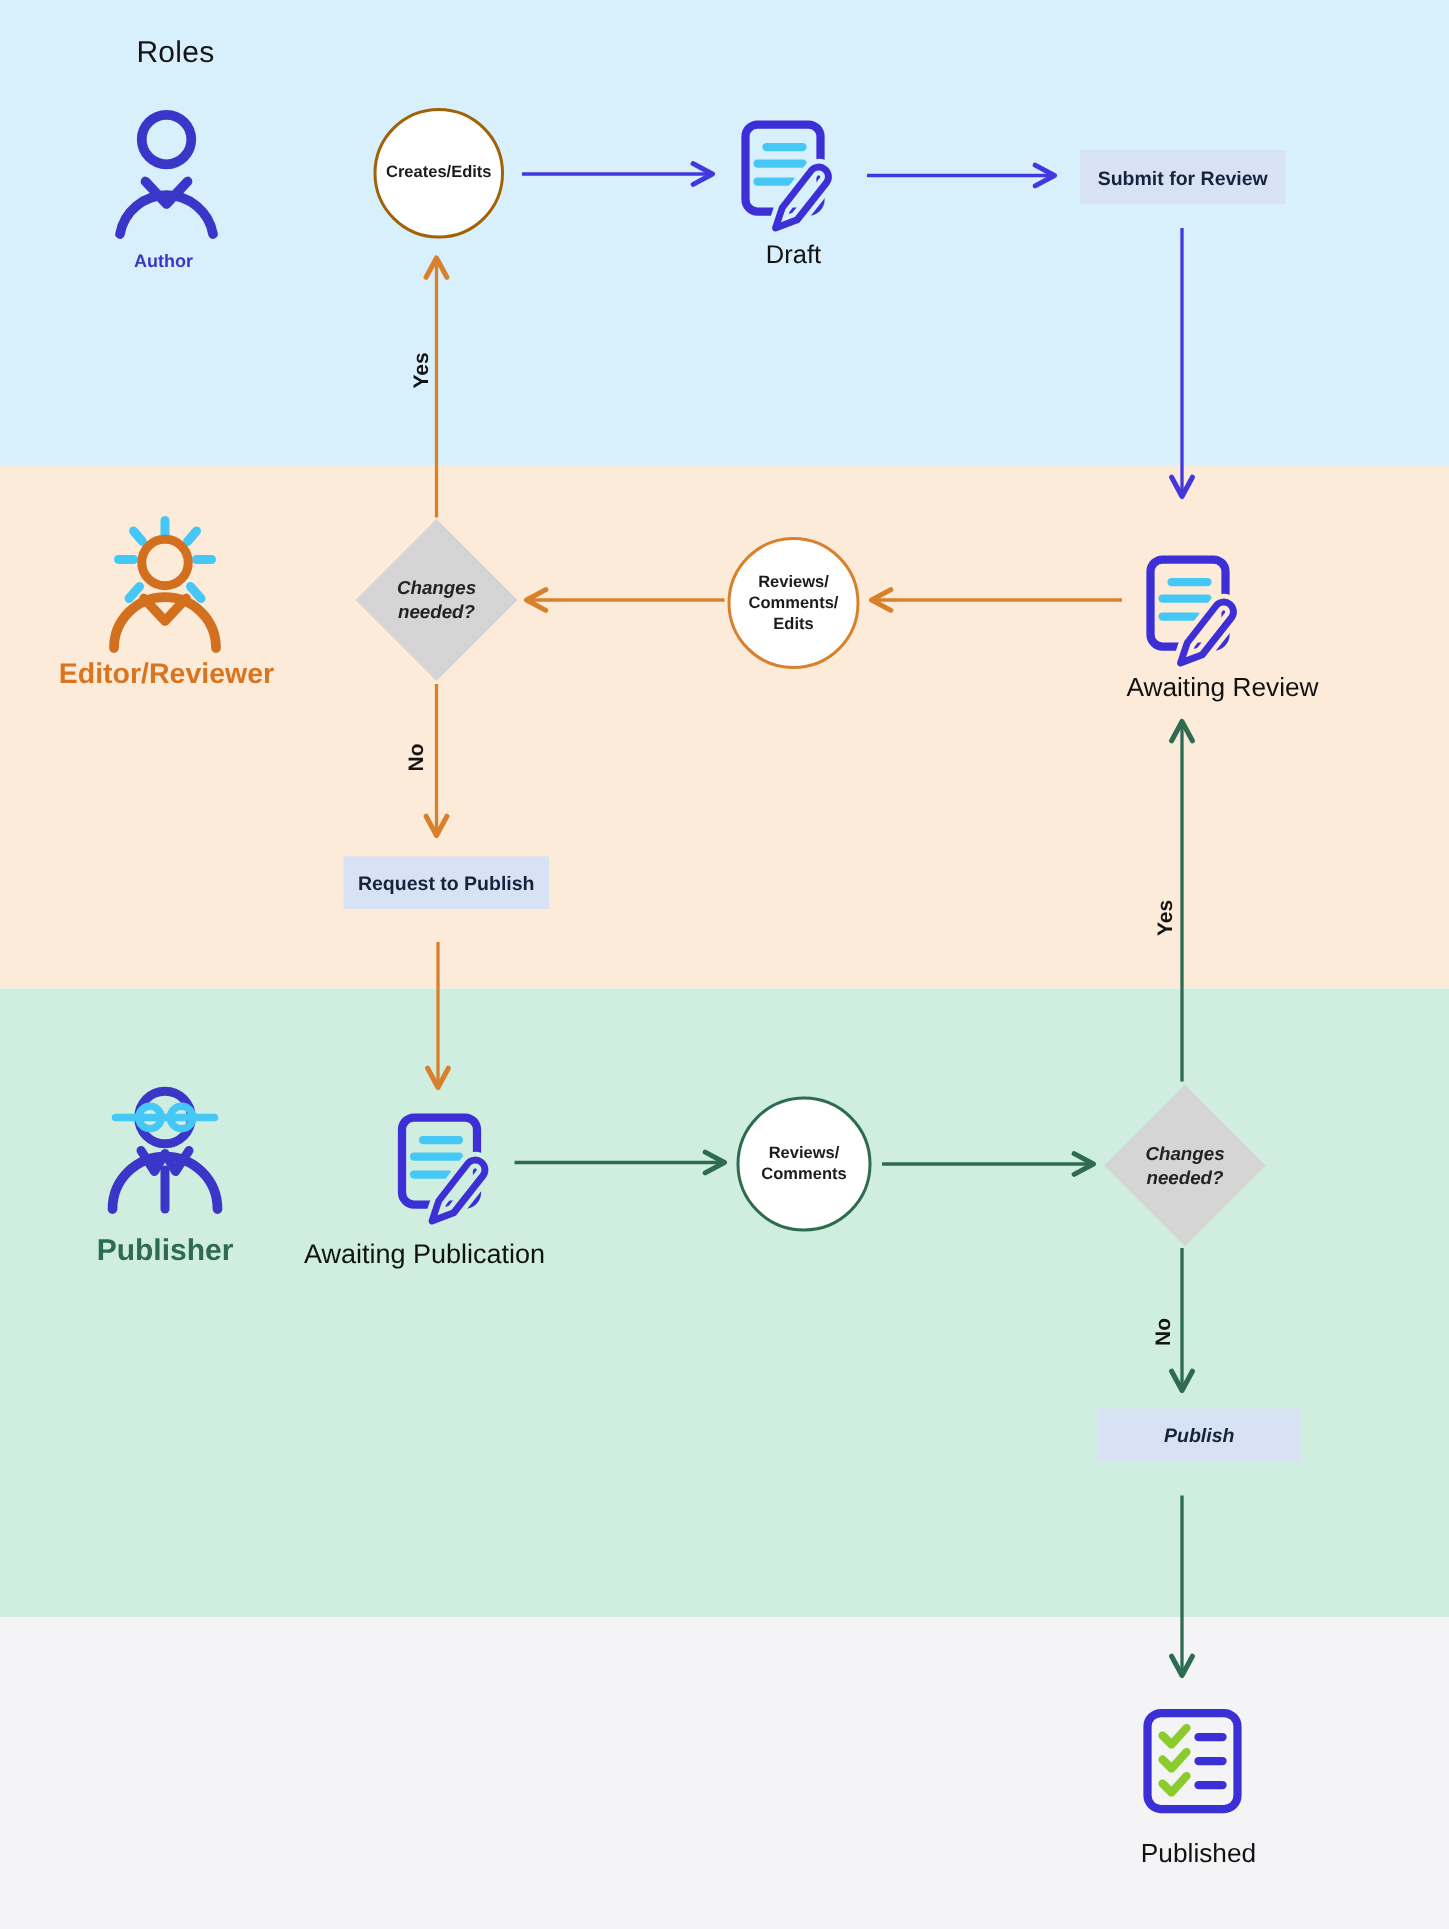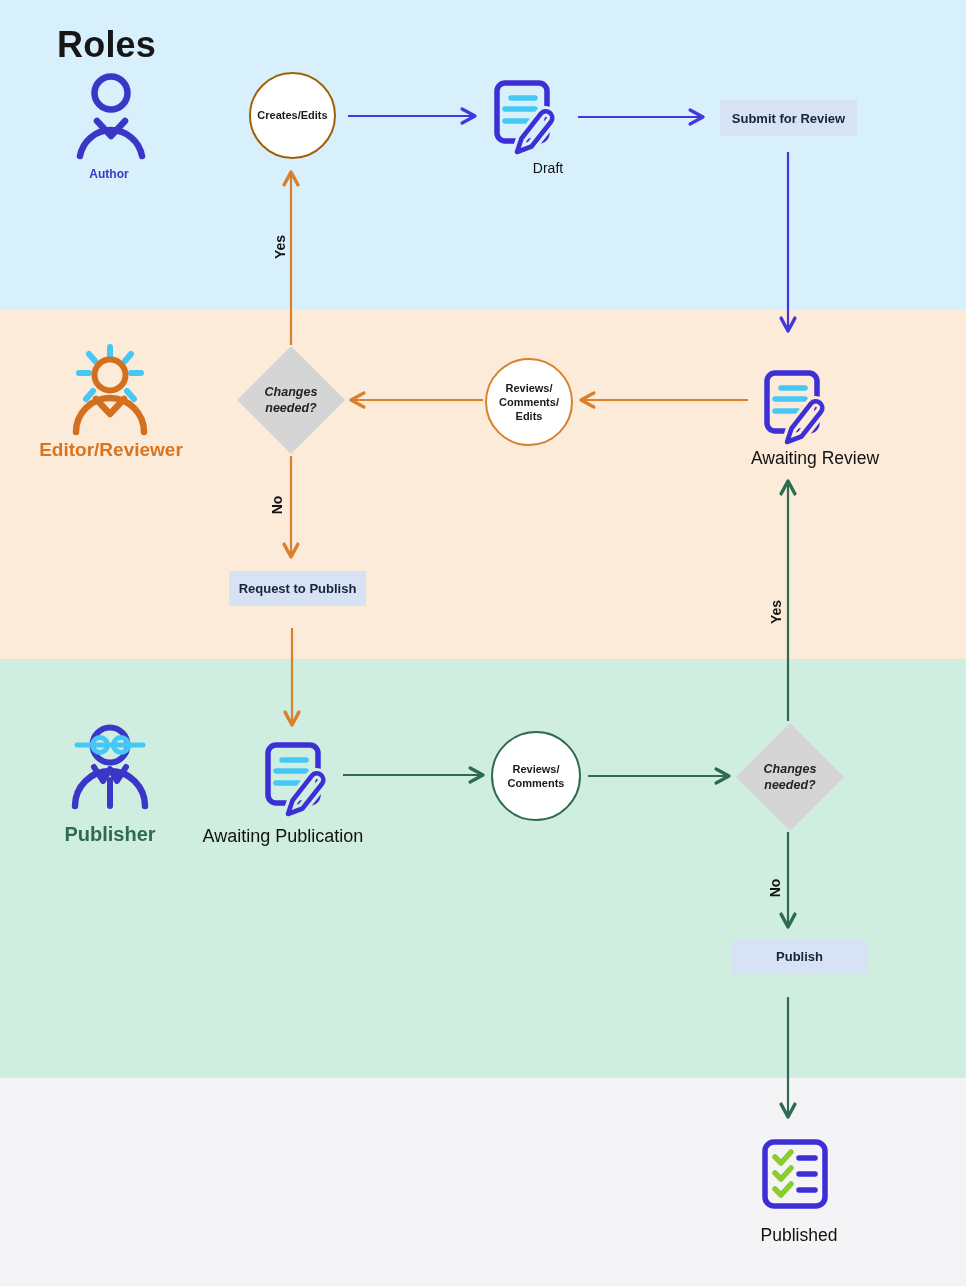--- a/index.html
+++ b/index.html
@@ -14,36 +14,36 @@
   .lane { position: absolute; left: 0; width: 966px; }
   .lane-author    { top: 0;    height: 310px; background: #d8f0fb; }
   .lane-editor    { top: 310px; height: 349px; background: #fdebd9; }
   .lane-publisher { top: 659px; height: 419px; background: #cfeee0; }
   .lane-final     { top: 1078px; height: 208px; background: #f4f4f6; }
 
   .abs { position: absolute; }
 
   .hdr-roles {
     left: 57px; top: 24px; width: 120px;
-    font-size: 36px; font-weight: bold; color: #161616; 
+    font-size: 20px; font-weight: normal; color: #161616; text-align: center;
     letter-spacing: 0.2px;
   }
   .hdr-title {
     left: 248px; top: 24px; width: 680px;
     font-size: 26px; font-weight: bold; color: #131313; text-align: center;
     letter-spacing: 0.2px;
   }
 
   .role-label { font-weight: bold; text-align: center; }
   .role-author    { left: 49px;  top: 167px; width: 120px; font-size: 12px; color: #3a37c8; }
   .role-editor    { left: 31px;  top: 439px; width: 160px; font-size: 19px; color: #d97521; }
   .role-publisher { left: 50px;  top: 823px; width: 120px; font-size: 20px; color: #2e6b51; }
 
   .node-label { color: #121212; font-weight: 500; text-align: center; }
-  .lbl-draft         { left: 488px; top: 160px;  width: 120px; font-size: 14px; }
+  .lbl-draft         { left: 469px; top: 160px;  width: 120px; font-size: 17px; }
   .lbl-awaiting-rev  { left: 735px; top: 448px;  width: 160px; font-size: 17.5px; }
   .lbl-awaiting-pub  { left: 197px; top: 826px;  width: 172px; font-size: 18px; }
   .lbl-published     { left: 739px; top: 1225px; width: 120px; font-size: 17.5px; }
 
   .circle-node {
     border-radius: 50%;
     background: #ffffff;
     display: flex; align-items: center; justify-content: center;
     text-align: center; font-weight: bold; color: #1b1b1b;
     white-space: pre-line; line-height: 1.3;
@@ -67,21 +67,21 @@
 
   .flow-btn {
     background: #d7e2f5;
     border-radius: 0;
     display: flex; align-items: center; justify-content: center;
     font-size: 13px; font-weight: bold; color: #15233c;
     z-index: 3;
   }
   .btn-submit  { left: 720px; top: 100px; width: 137px; height: 36px; }
   .btn-request { left: 229px; top: 571px; width: 137px; height: 35px; }
-  .btn-publish { left: 732px; top: 939px; width: 135px; height: 35px; }
+  .btn-publish { left: 732px; top: 939px; width: 135px; height: 35px; font-style: italic; }
 
   .edge-label {
     width: 80px; height: 20px;
     display: flex; align-items: center; justify-content: center;
     font-size: 14px; font-weight: bold; color: #141414;
     transform: rotate(-90deg);
     z-index: 3;
   }
   .yes-1 { left: 240px; top: 237px; }
   .no-1  { left: 237px; top: 495px; }

